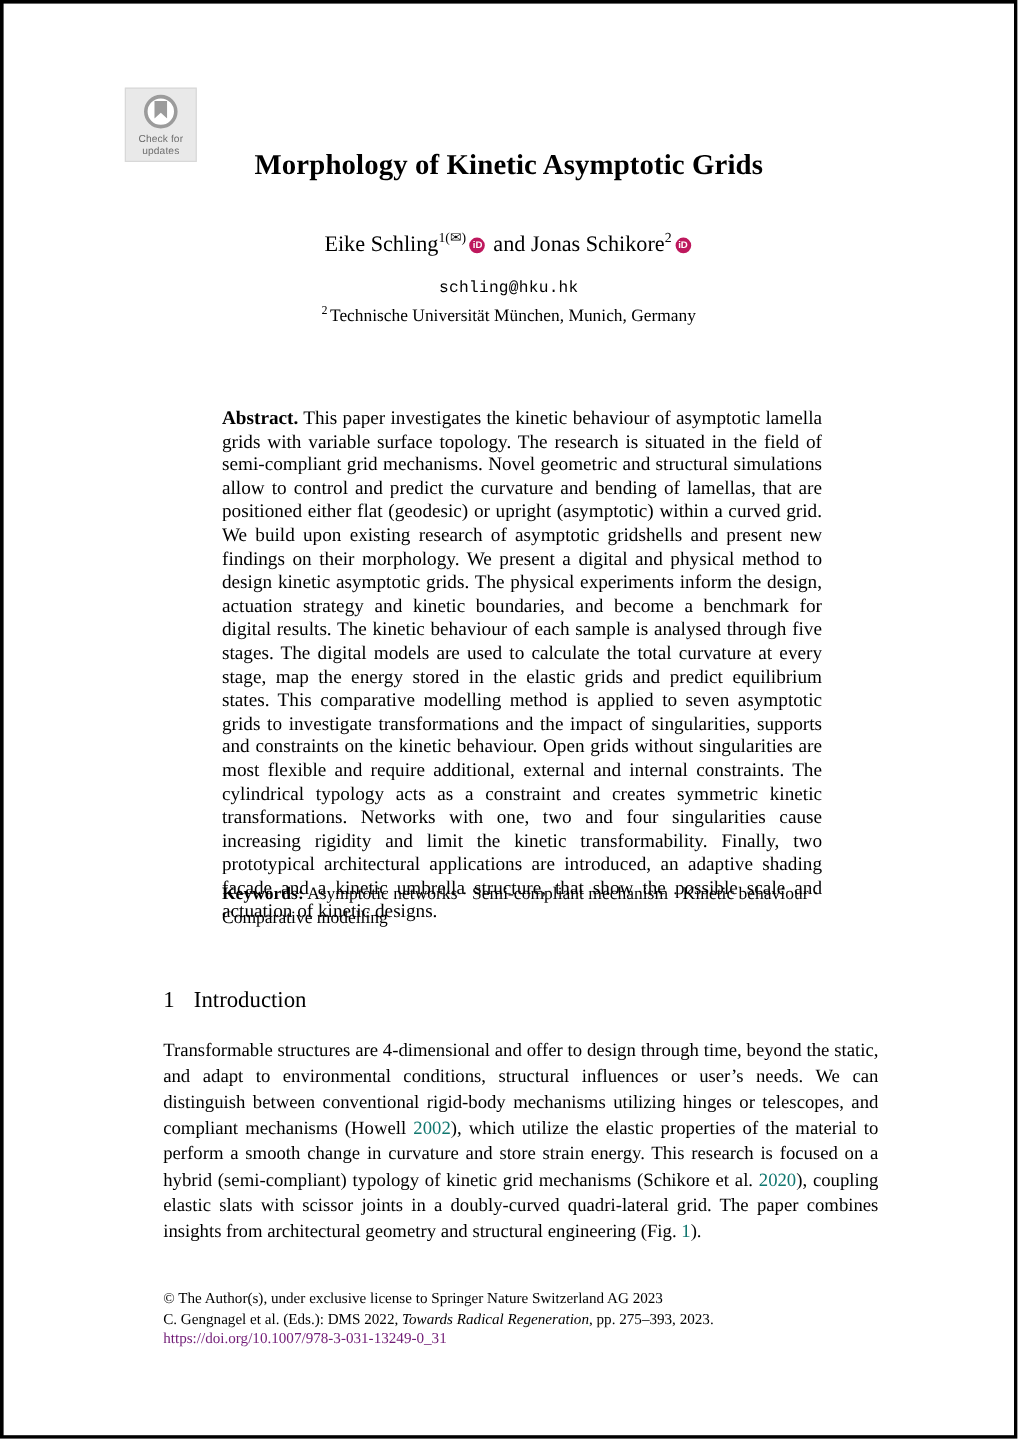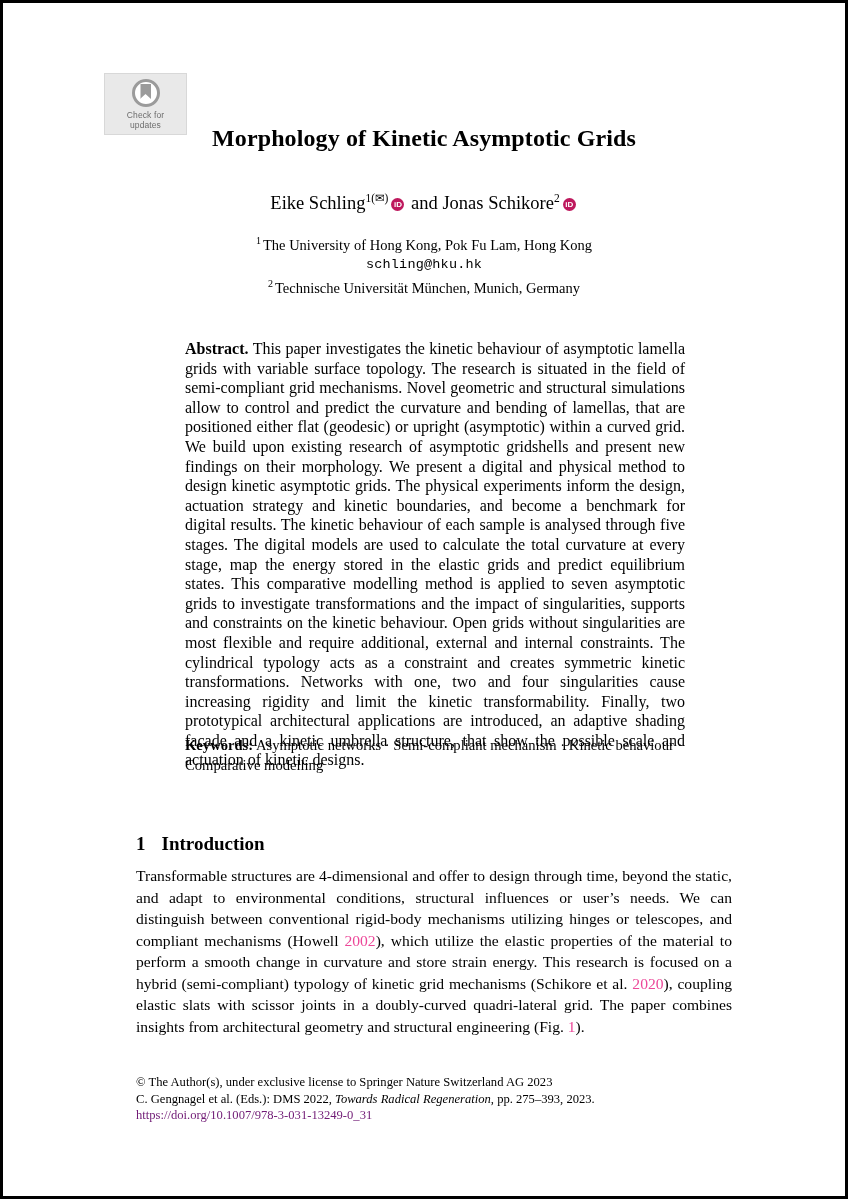--- a/index.html
+++ b/index.html
@@ -17,21 +17,21 @@
     overflow: hidden;
     font-family: "Liberation Serif", serif;
     color: #000000;
   }
 
   
   .updates-badge {
     position: absolute;
     left: 101px;
     top: 70px;
-    width: 83px;
+    width: 60px;
     height: 62px;
     background: #e9e9e9;
     border: 1px solid #d8d8d8;
     box-sizing: border-box;
     display: flex;
     flex-direction: column;
     align-items: center;
     justify-content: flex-start;
     padding-top: 5px;
   }
@@ -143,36 +143,35 @@
     text-align: left;
   }
   .keywords .lead { font-weight: bold; margin-top: 36px; }
 
   
   .section-heading {
     position: absolute;
     left: 133px;
     top: 820px;
     font-size: 19px;
-    font-weight: bold;
-    margin-top: 10px;
+    font-weight: normal;
   }
   .section-heading .num { margin-right: 16px; }
 
   .body-text {
     position: absolute;
     left: 133px;
     top: 862px;
     width: 596px;
     font-size: 15.6px;
     line-height: 21.5px;
     text-align: justify;
   }
   a.cite, .cite {
-    color: #ec4899;
+    color: #0f766e;
     text-decoration: none;
   }
 
   
   .footer {
     position: absolute;
     left: 133px;
     top: 1071px;
     width: 600px;
     font-size: 12.6px;
@@ -196,23 +195,20 @@
     </div>
   </div>
 
   <div class="paper-title">Morphology of Kinetic Asymptotic Grids</div>
 
   <div class="authors">
     <span>Eike Schling</span><sup>1(✉)</sup><span class="orcid">iD</span><span> and </span><span>Jonas Schikore</span><sup>2</sup><span class="orcid">iD</span>
   </div>
 
   <div class="affiliations">
-    <div>
-      <sup>1</sup><span>The University of Hong Kong, Pok Fu Lam, Hong Kong</span>
-    </div>
     <div class="email">schling@hku.hk</div>
     <div>
       <sup>2</sup><span>Technische Universität München, Munich, Germany</span>
     </div>
   </div>
 
   <div class="abstract">
     <span class="lead">Abstract.</span><span> This paper investigates the kinetic behaviour of asymptotic lamella grids with variable surface topology. The research is situated in the field of semi-compliant grid mechanisms. Novel geometric and structural simulations allow to control and predict the curvature and bending of lamellas, that are positioned either flat (geodesic) or upright (asymptotic) within a curved grid. We build upon existing research of asymptotic gridshells and present new findings on their morphology. We present a digital and physical method to design kinetic asymptotic grids. The physical experiments inform the design, actuation strategy and kinetic boundaries, and become a benchmark for digital results. The kinetic behaviour of each sample is analysed through five stages. The digital models are used to calculate the total curvature at every stage, map the energy stored in the elastic grids and predict equilibrium states. This comparative modelling method is applied to seven asymptotic grids to investigate transformations and the impact of singularities, supports and constraints on the kinetic behaviour. Open grids without singularities are most flexible and require additional, external and internal constraints. The cylindrical typology acts as a constraint and creates symmetric kinetic transformations. Networks with one, two and four singularities cause increasing rigidity and limit the kinetic transformability. Finally, two prototypical architectural applications are introduced, an adaptive shading facade and a kinetic umbrella structure, that show the possible scale and actuation of kinetic designs.</span>
   </div>
 

